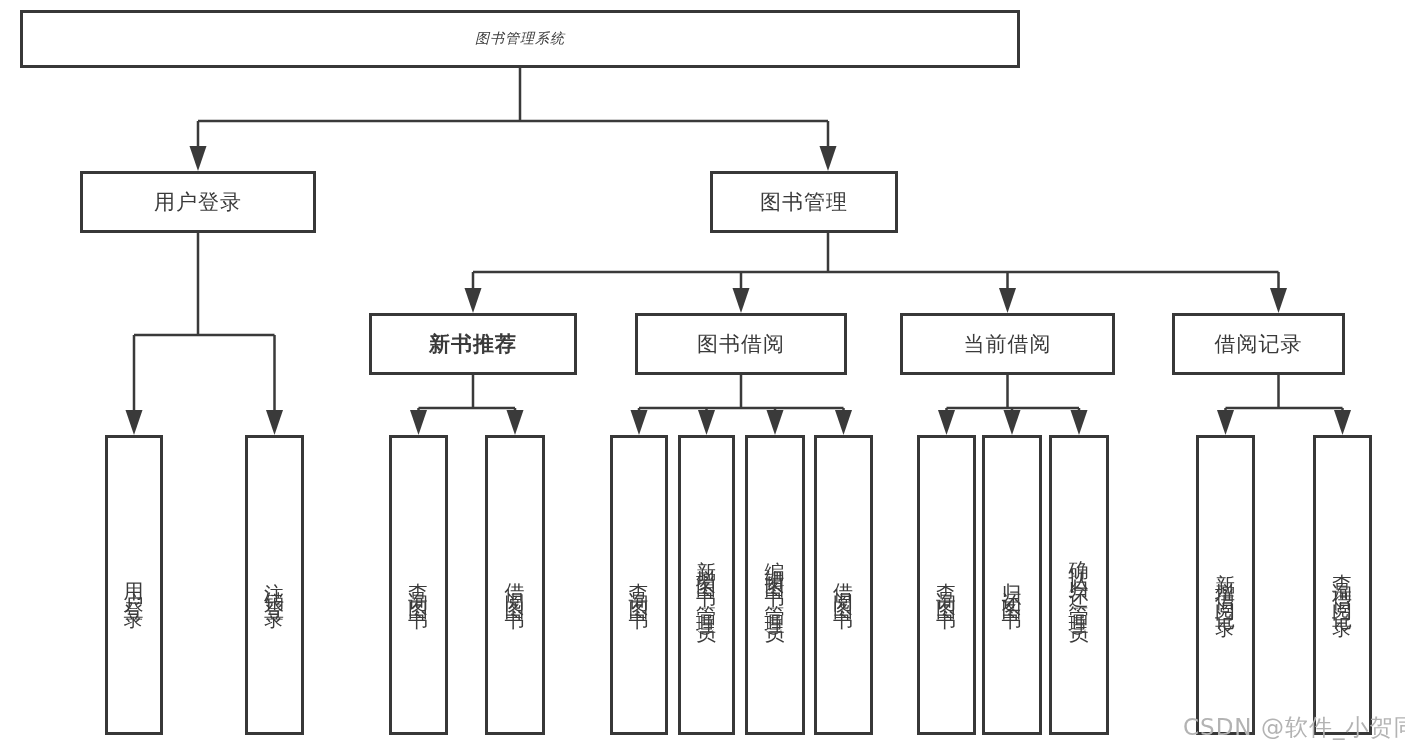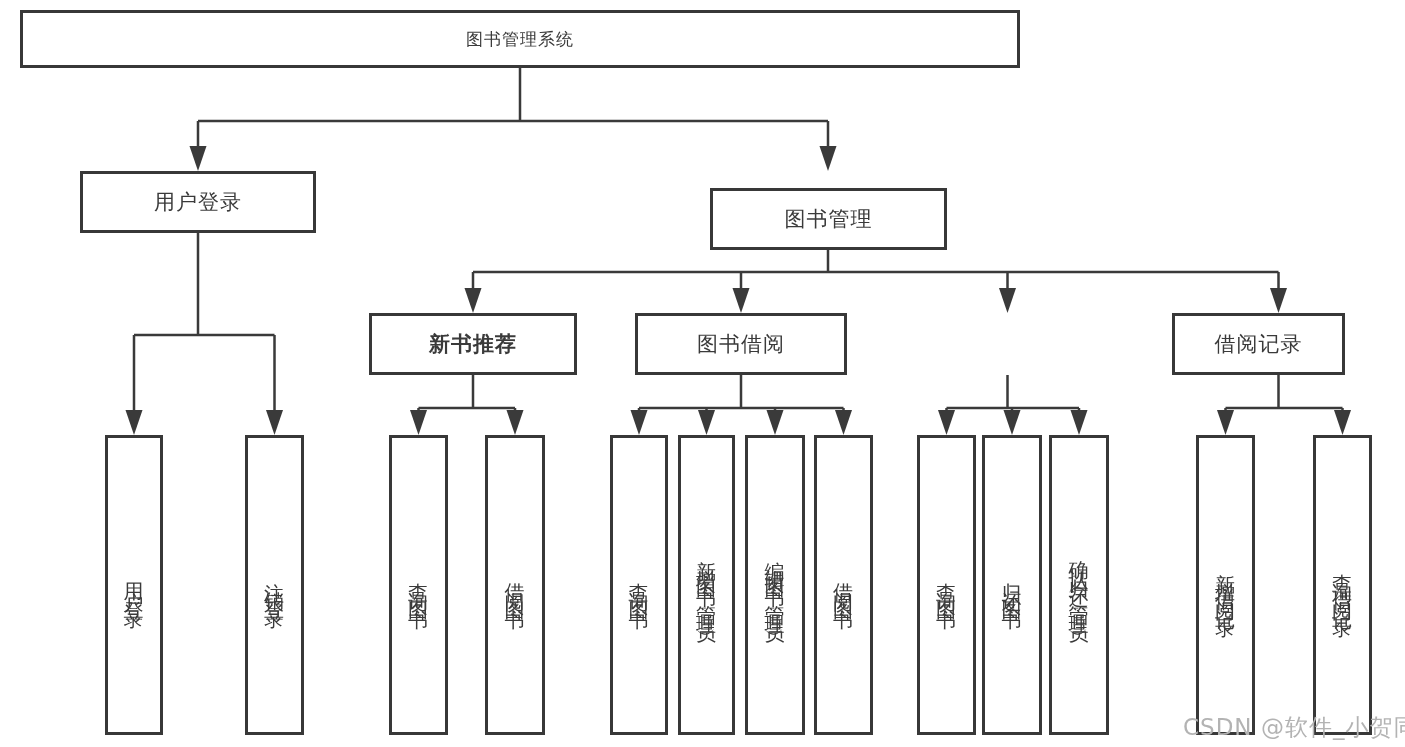--- a/index.html
+++ b/index.html
@@ -19,21 +19,21 @@
   .hbox, .vbox {
     position:absolute;
     box-sizing:border-box;
     background:#ffffff;
     border:3px solid var(--border,#383838);
     display:flex; align-items:center; justify-content:center;
     color:var(--text,#3a3a3a);
     z-index:2;
   }
   .hbox { font-size:21px; letter-spacing:1px; }
-  .root  { font-size:17px; }
+  .root  { font-size:14px;font-style:italic; }
   .vbox span {
     writing-mode: vertical-rl;
     text-orientation: mixed;
     font-size:20px;
     letter-spacing:9px;
     line-height:1;
     white-space:nowrap;
   }
   #watermark {
     position:absolute;
@@ -76,24 +76,25 @@
     <polygon points="938,410 955,410 946.5,435"></polygon>
     <polygon points="1003.5,410 1020.5,410 1012,435"></polygon>
     <polygon points="1070.5,410 1087.5,410 1079,435"></polygon>
     <polygon points="1217,410 1234,410 1225.5,435"></polygon>
     <polygon points="1334,410 1351,410 1342.5,435"></polygon>
   </svg>
 
   <div class="hbox root" style="left:20px; top:10px; width:1000px; height:58px;">图书管理系统</div>
 
   <div class="hbox" style="left:80px; top:171px; width:236px; height:62px;">用户登录</div>
-  <div class="hbox" style="left:710px; top:188px; width:237px; height:62px;">图书管理</div>
+  <div class="hbox" style="left:710px; top:171px; width:188px; height:62px;">图书管理</div>
 
   <div class="hbox" style="left:369px; top:313px; width:208px; height:62px;font-weight:bold;">新书推荐</div>
   <div class="hbox" style="left:635px; top:313px; width:212px; height:62px;">图书借阅</div>
+  <div class="hbox" style="left:900px; top:313px; width:215px; height:62px;">当前借阅</div>
   <div class="hbox" style="left:1172px; top:313px; width:173px; height:62px;">借阅记录</div>
 
   <div class="vbox" style="left:105px; top:435px; width:58px; height:300px;">
     <span>用户登录</span>
   </div>
   <div class="vbox" style="left:245px; top:435px; width:59px; height:300px;">
     <span>注销登录</span>
   </div>
 
   <div class="vbox" style="left:389px; top:435px; width:59px; height:300px;">

